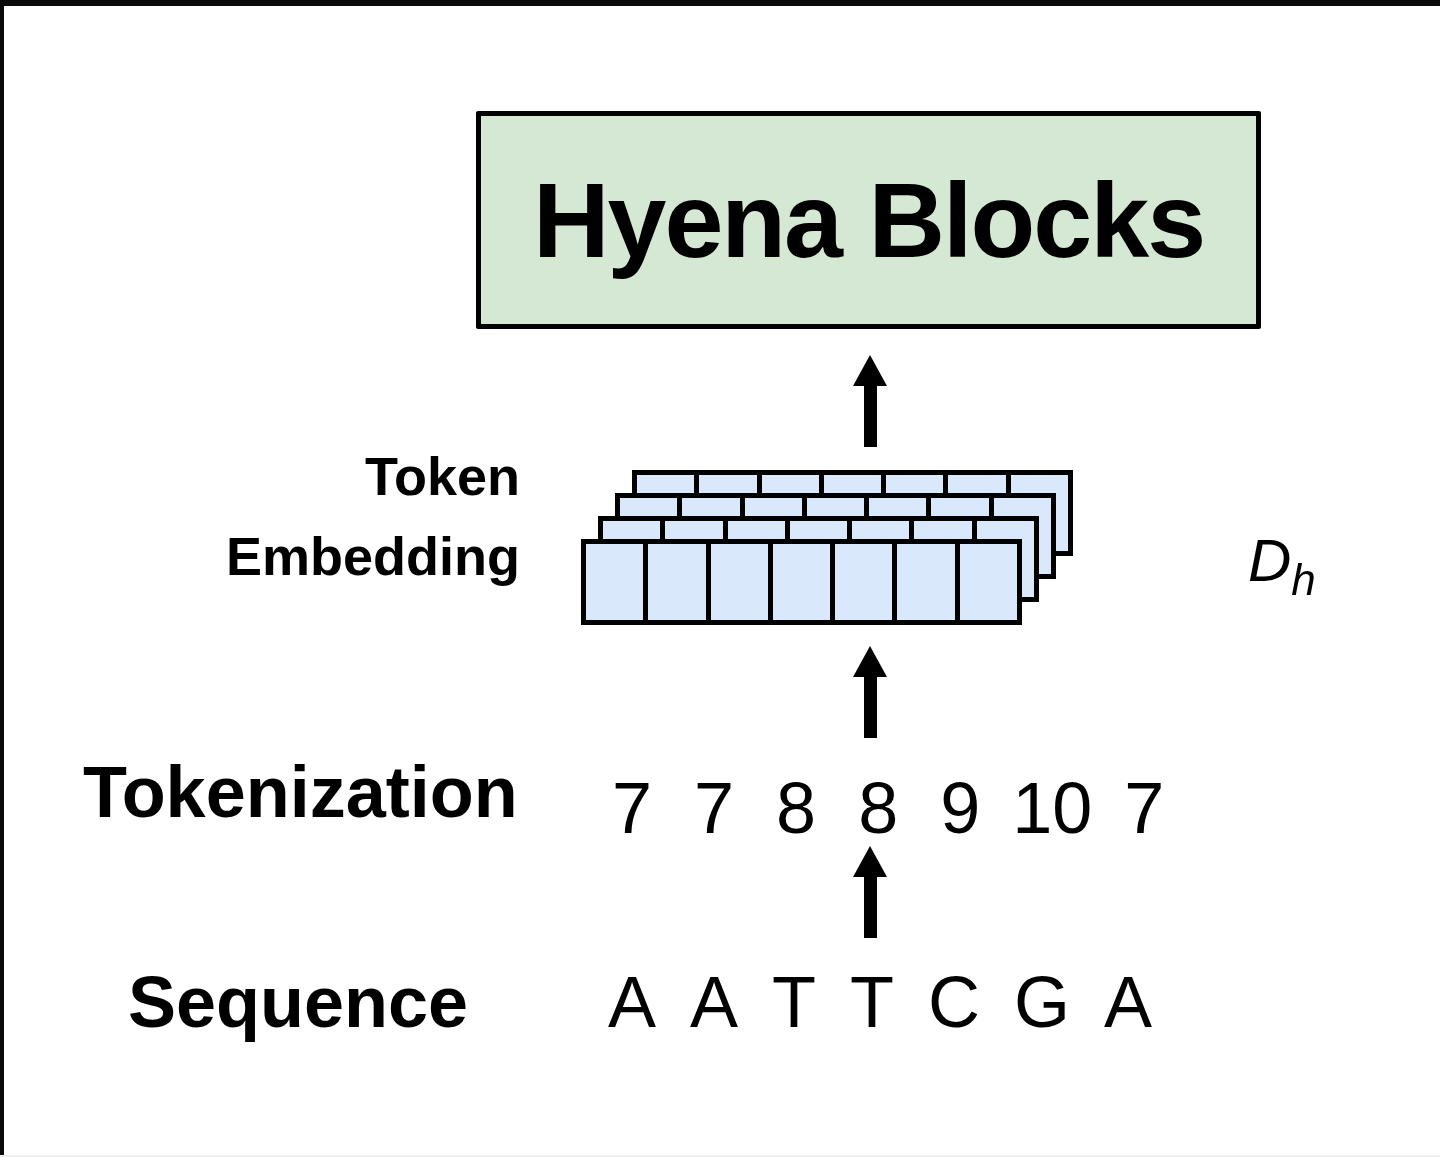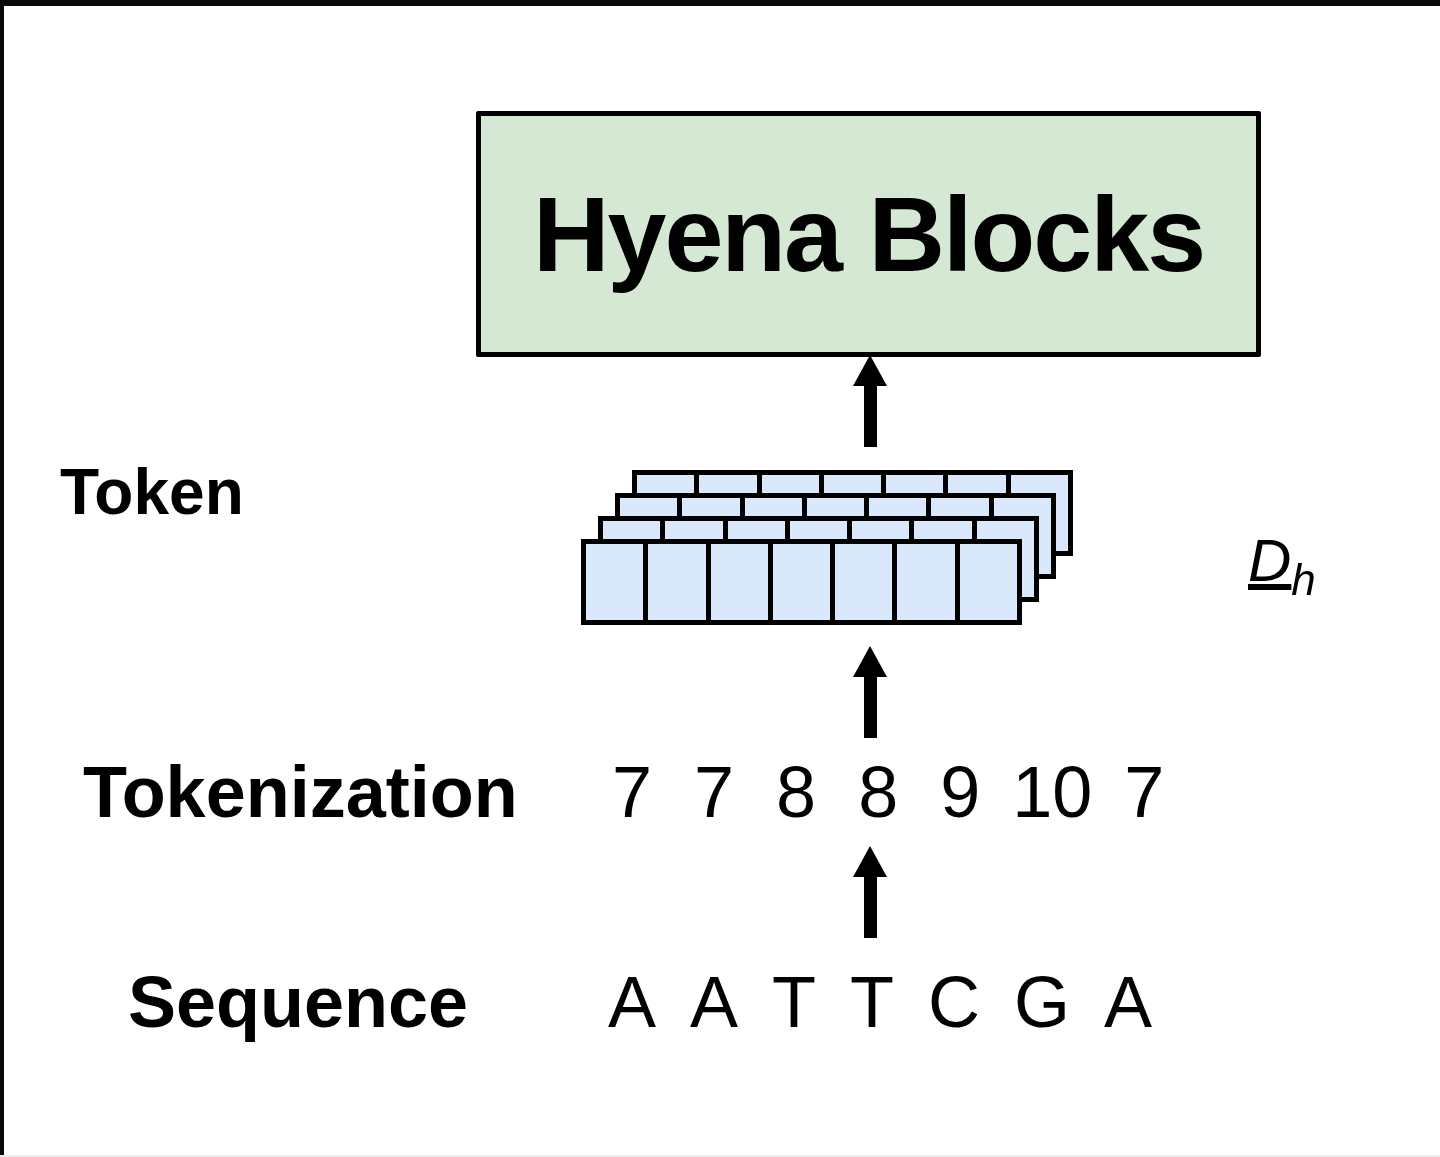--- a/index.html
+++ b/index.html
@@ -8,21 +8,21 @@
     font-family:"Liberation Sans", sans-serif; color:#000; overflow:hidden;
   }
 
   
   .frame-top    { position:absolute; left:0; top:0; width:1440px; height:6px; background:#0a0a0a; }
   .frame-left   { position:absolute; left:0; top:0; width:4px; height:1157px; background:#0a0a0a; }
   .frame-bottom { position:absolute; left:0; bottom:0; width:1440px; height:2px; background:#ededed; }
 
   
   .hyena-box {
-    position:absolute; left:476px; top:111px; width:785px; height:246px;
+    position:absolute; left:476px; top:111px; width:785px; height:218px;
     box-sizing:border-box; background:var(--green,#d5e8d4); border:5px solid #000;
     border-radius:2px; display:flex; align-items:center; justify-content:center;
   }
   .hyena-box .title {
     font-size:106px; font-weight:bold; letter-spacing:-2px; white-space:nowrap;
   }
 
   
   .up-arrow { position:absolute; width:34px; display:flex; flex-direction:column; align-items:center; }
   .up-arrow .head {
@@ -37,34 +37,34 @@
 
   
   .emb-stack { position:absolute; left:581px; top:470px; width:492px; height:155px; }
   .emb-row {
     position:absolute; width:441px; height:86px; box-sizing:border-box;
     background:#000; display:flex; padding:5px; gap:5px;
   }
   .emb-cell { flex:1 1 0; background:var(--blue,#dae8fc); }
 
   .dim-label {
-    position:absolute; left:1248px; top:526px; font-size:60px; font-style:italic; white-space:nowrap;text-decoration:underline;
+    position:absolute; left:1248px; top:526px; font-size:60px; font-style:italic; white-space:nowrap;
   }
   .dim-label sub { font-size:44px; vertical-align:baseline; position:relative; bottom:-14px; }
 
   
   .side-label { position:absolute; font-weight:bold; }
-  .embedding-label { left:60px; top:452px; width:460px; text-align:left; font-size:64px; line-height:80px; }
+  .embedding-label { left:60px; top:436px; width:460px; text-align:right; font-size:54px; line-height:80px; }
   .tokenization-label { left:83px; top:756px; font-size:72px; line-height:72px;text-align:center; }
   .sequence-label { left:128px; top:966px; font-size:72px; line-height:72px;text-align:center; }
 
   
   .value-row { position:absolute; display:flex; align-items:baseline; font-size:72px; line-height:72px; }
   .token-row { left:612px; top:756px; gap:42px; }
-  .token-row .val:nth-child(6) { margin:0 -10px; }
+  .token-row .val:nth-child(6) { margin:16px -10px; }
   .sequence-row { left:608px; top:966px; gap:34px; }
   .val { white-space:nowrap; }
 </style>
 </head>
 <body>
 
 <div id="canvas">
 
   <div class="frame-top"></div>
   <div class="frame-left"></div>
@@ -115,20 +115,21 @@
         <div class="emb-cell"></div>
         <div class="emb-cell"></div>
         <div class="emb-cell"></div>
       </div>
     </div>
 
   <div class="dim-label"><span>D</span><sub>h</sub></div>
 
   <div class="side-label embedding-label">
     <div>Token</div>
+    <div>Embedding</div>
   </div>
 
   <div id="arrow-2" class="up-arrow">
     <div class="head"></div>
     <div class="stem"></div>
   </div>
 
   <div class="side-label tokenization-label">Tokenization</div>
   <div class="value-row token-row">
     <span class="val">7</span>

